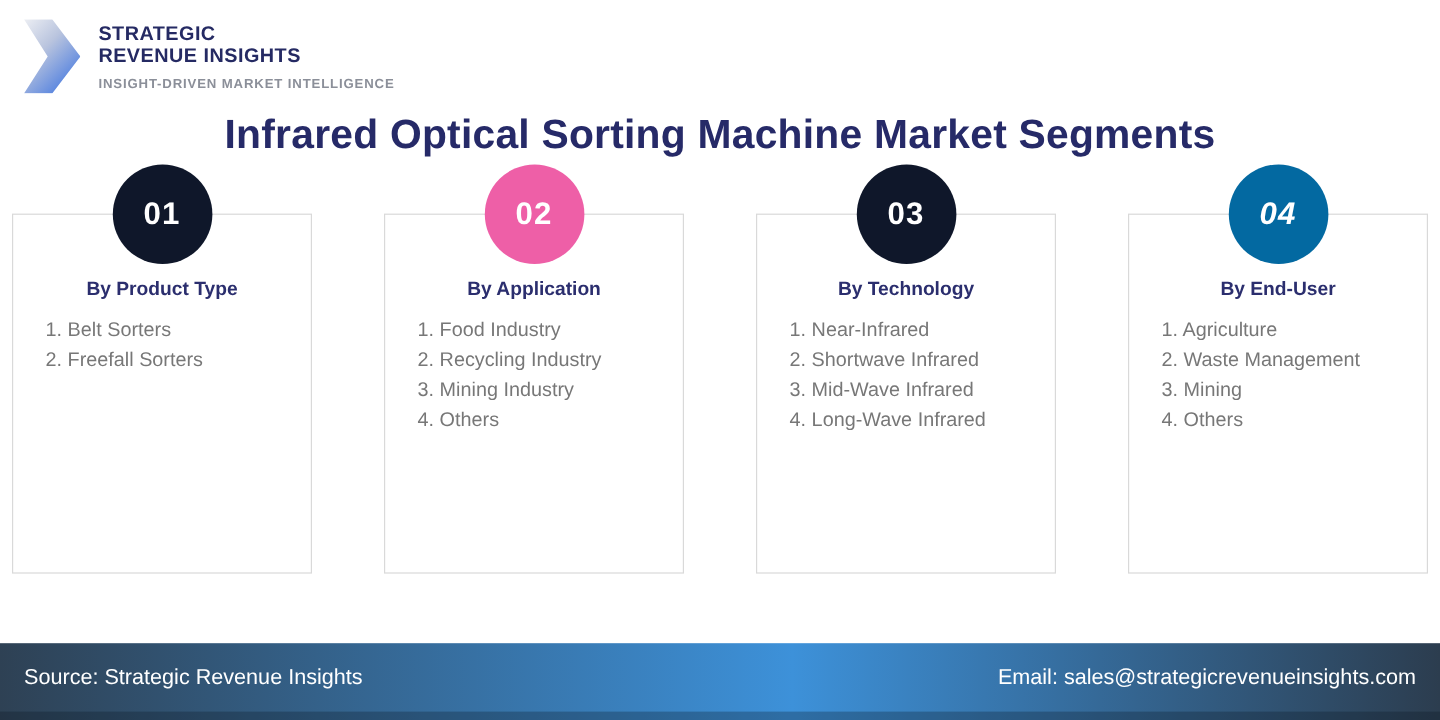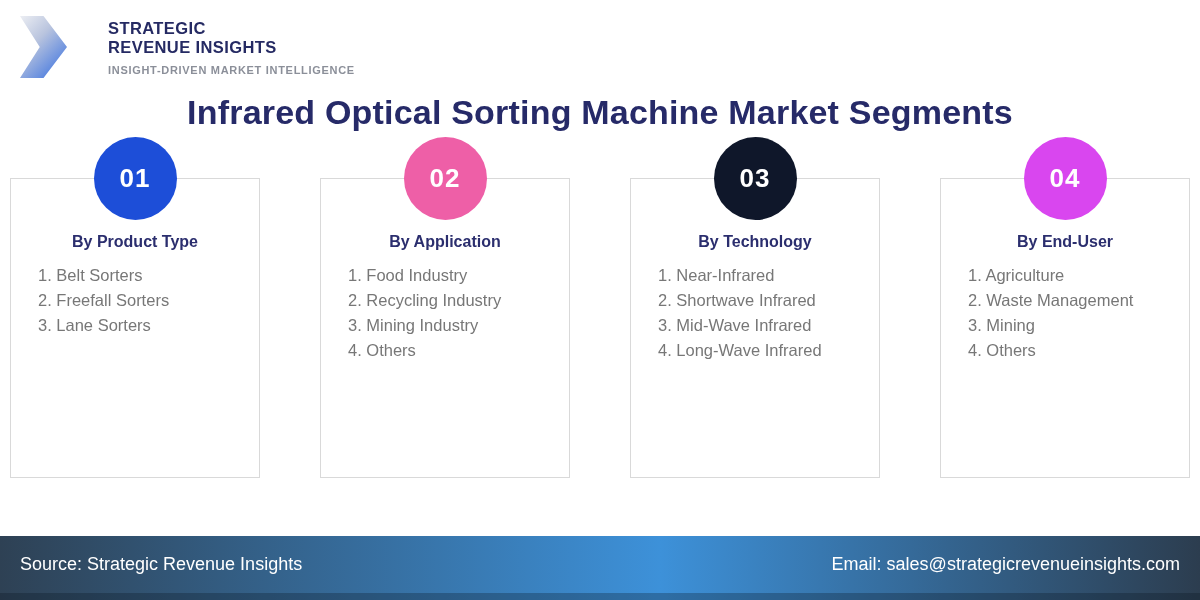--- a/index.html
+++ b/index.html
@@ -7,21 +7,21 @@
     width: 1200px; height: 600px;
     background: #ffffff;
     font-family: "Liberation Sans", "DejaVu Sans", sans-serif;
     overflow: hidden;
     position: relative;
   }
 
   
   .logo {
     position: absolute; top: 16px; left: 20px;
-    display: flex; align-items: center; gap: 26px;
+    display: flex; align-items: center;
   }
   .logo-chevron {
     width: 47px; height: 62px;
     background: linear-gradient(135deg, #eceef3 0%, #b9c4de 38%, #2f6ae0 100%);
     clip-path: polygon(0 0, 50% 0, 100% 50%, 50% 100%, 0 100%, 42% 50%);
     flex: 0 0 auto;
   }
   .logo-text { margin-left: 15px; }
   .logo-name {
     color: #252a63; font-weight: bold;
@@ -96,27 +96,26 @@
     <div class="logo-name">REVENUE INSIGHTS</div>
     <div class="logo-tagline">INSIGHT-DRIVEN MARKET INTELLIGENCE</div>
   </div>
 </div>
 
 <div class="page-title">Infrared Optical Sorting Machine Market Segments</div>
 
 <div class="segments-row">
 
   <div class="segment">
-    <div class="segment-badge" style="background: #1d4ed8; text-align: right;">01</div>
+    <div class="segment-badge" style="background: #0f172a; text-align: right;">01</div>
     <div class="segment-card">
       <div class="segment-heading">By Product Type</div>
       <div class="segment-list">
         <div class="segment-list-item">1. Belt Sorters</div>
         <div class="segment-list-item">2. Freefall Sorters</div>
-        <div class="segment-list-item">3. Lane Sorters</div>
       </div>
     </div>
   </div>
 
   <div class="segment">
     <div class="segment-badge" style="background: rgb(238, 95, 167);">02</div>
     <div class="segment-card">
       <div class="segment-heading">By Application</div>
       <div class="segment-list">
         <div class="segment-list-item">1. Food Industry</div>
@@ -134,21 +133,21 @@
       <div class="segment-list">
         <div class="segment-list-item">1. Near-Infrared</div>
         <div class="segment-list-item">2. Shortwave Infrared</div>
         <div class="segment-list-item">3. Mid-Wave Infrared</div>
         <div class="segment-list-item">4. Long-Wave Infrared</div>
       </div>
     </div>
   </div>
 
   <div class="segment">
-    <div class="segment-badge" style="background: #d946ef;">04</div>
+    <div class="segment-badge" style="background: #0369a1; font-style: italic;">04</div>
     <div class="segment-card">
       <div class="segment-heading">By End-User</div>
       <div class="segment-list">
         <div class="segment-list-item">1. Agriculture</div>
         <div class="segment-list-item">2. Waste Management</div>
         <div class="segment-list-item">3. Mining</div>
         <div class="segment-list-item">4. Others</div>
       </div>
     </div>
   </div>

